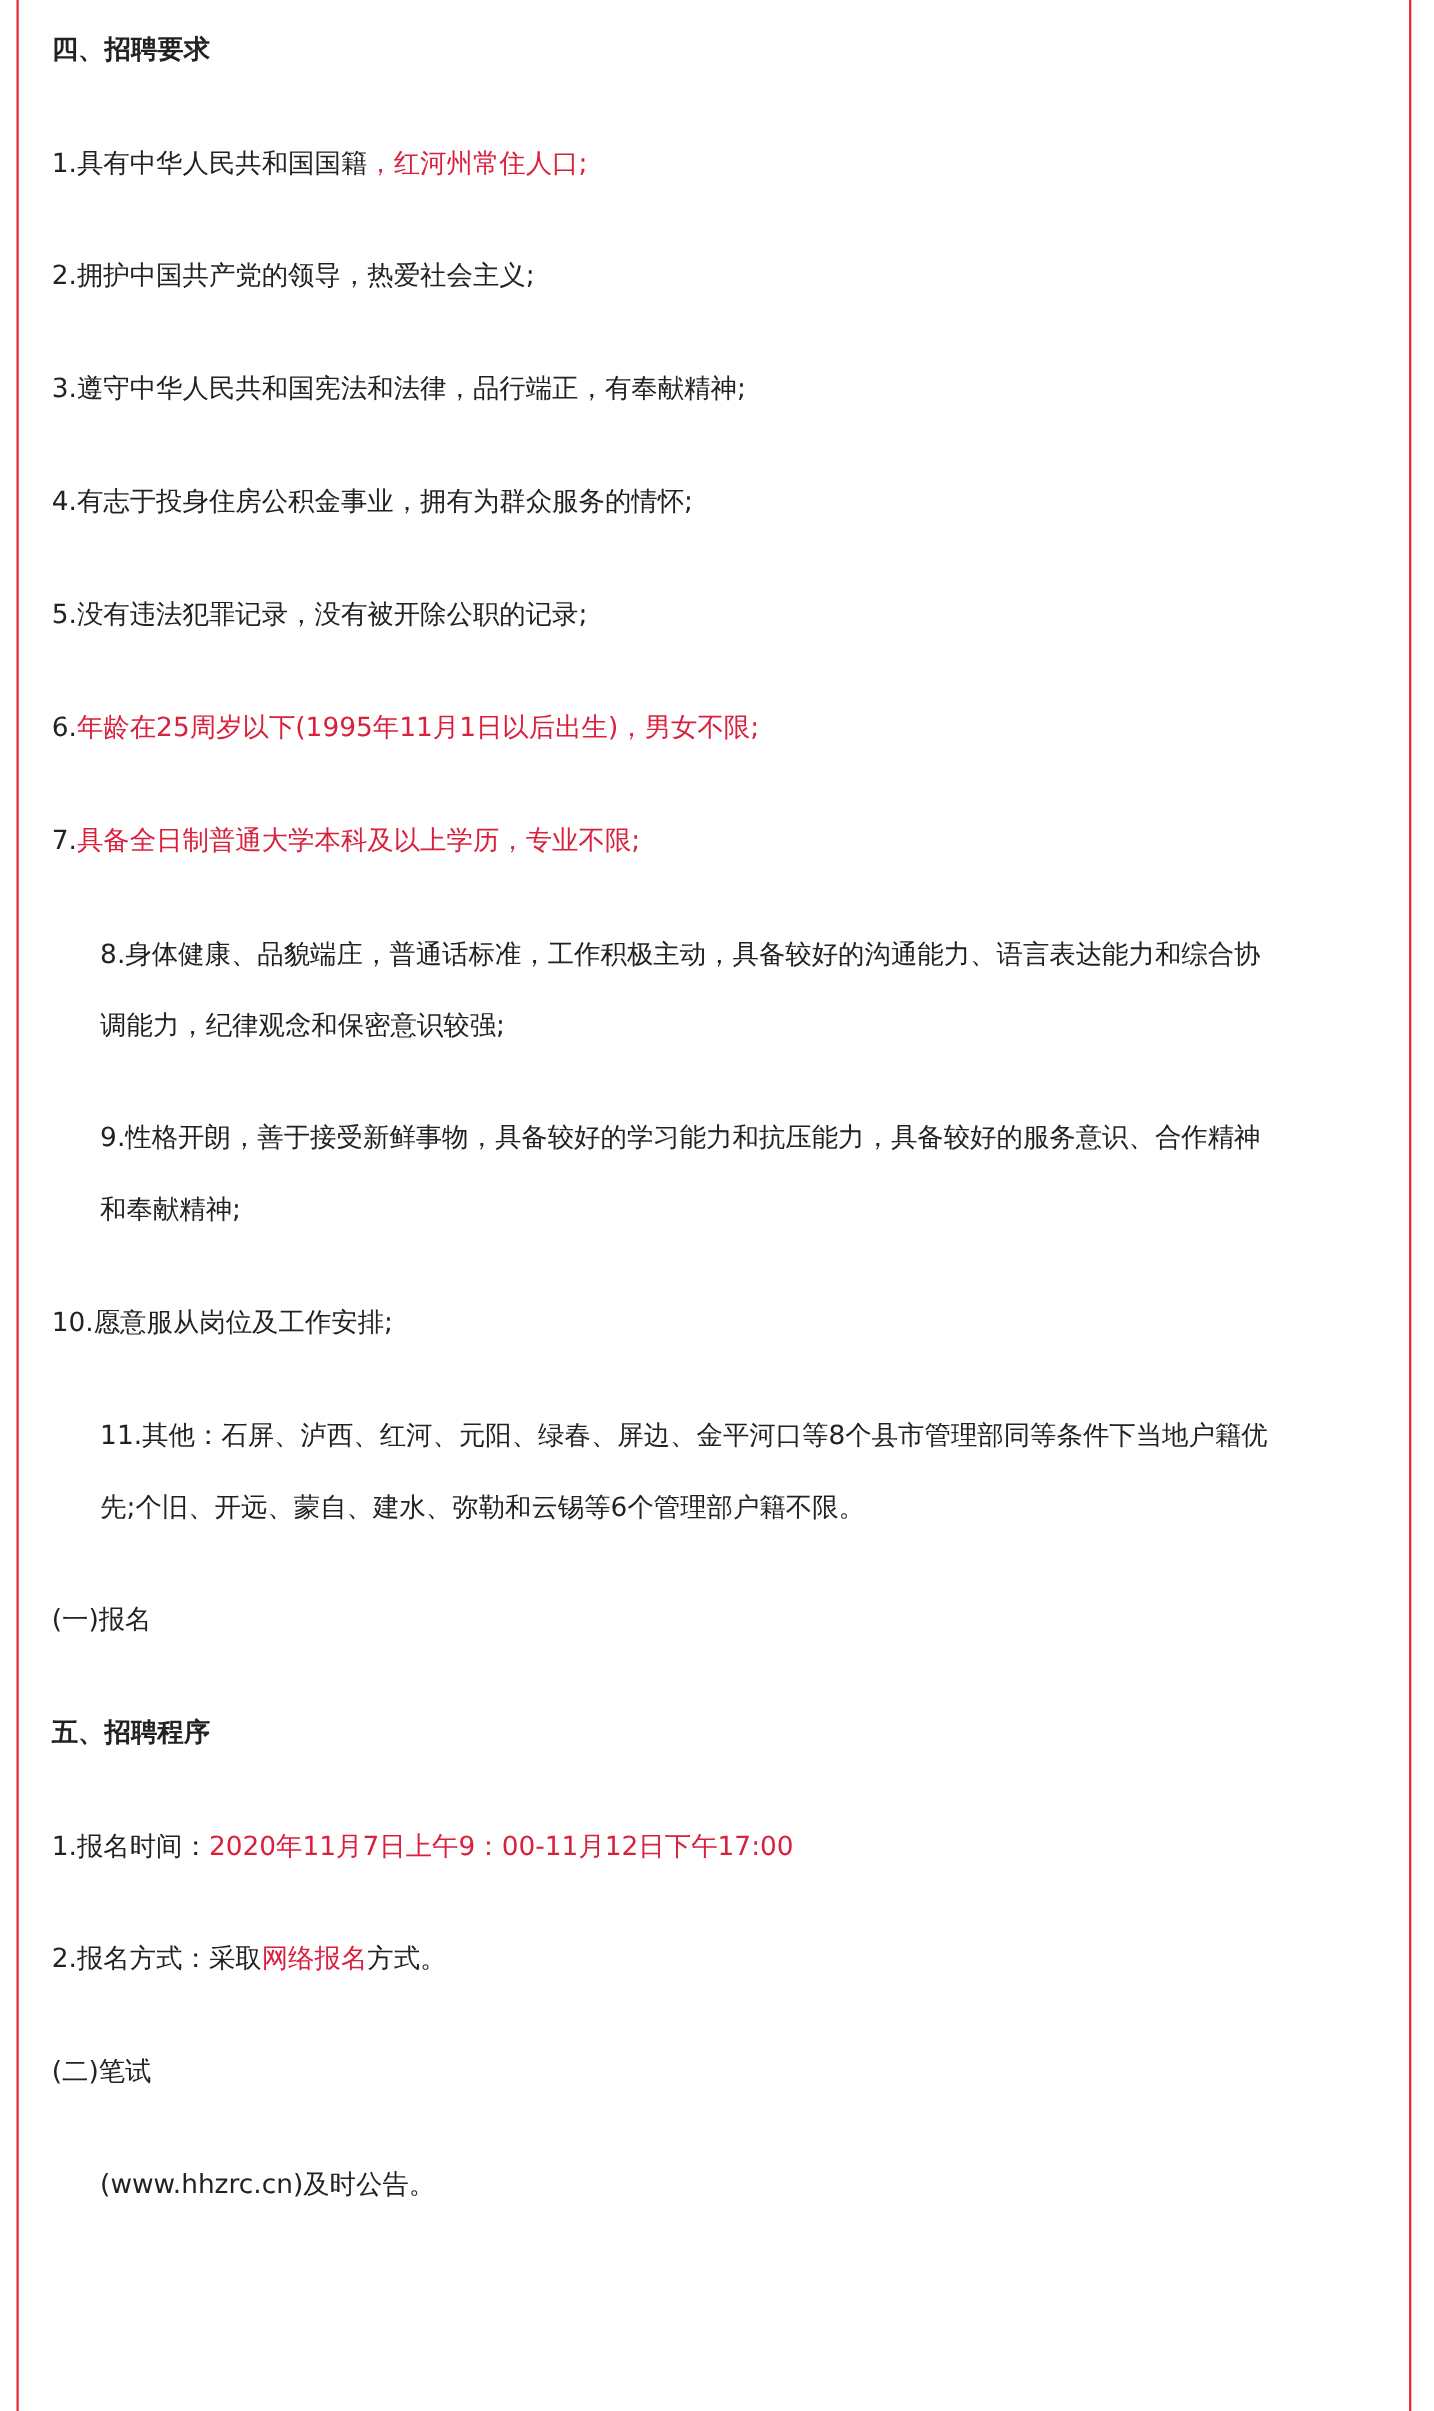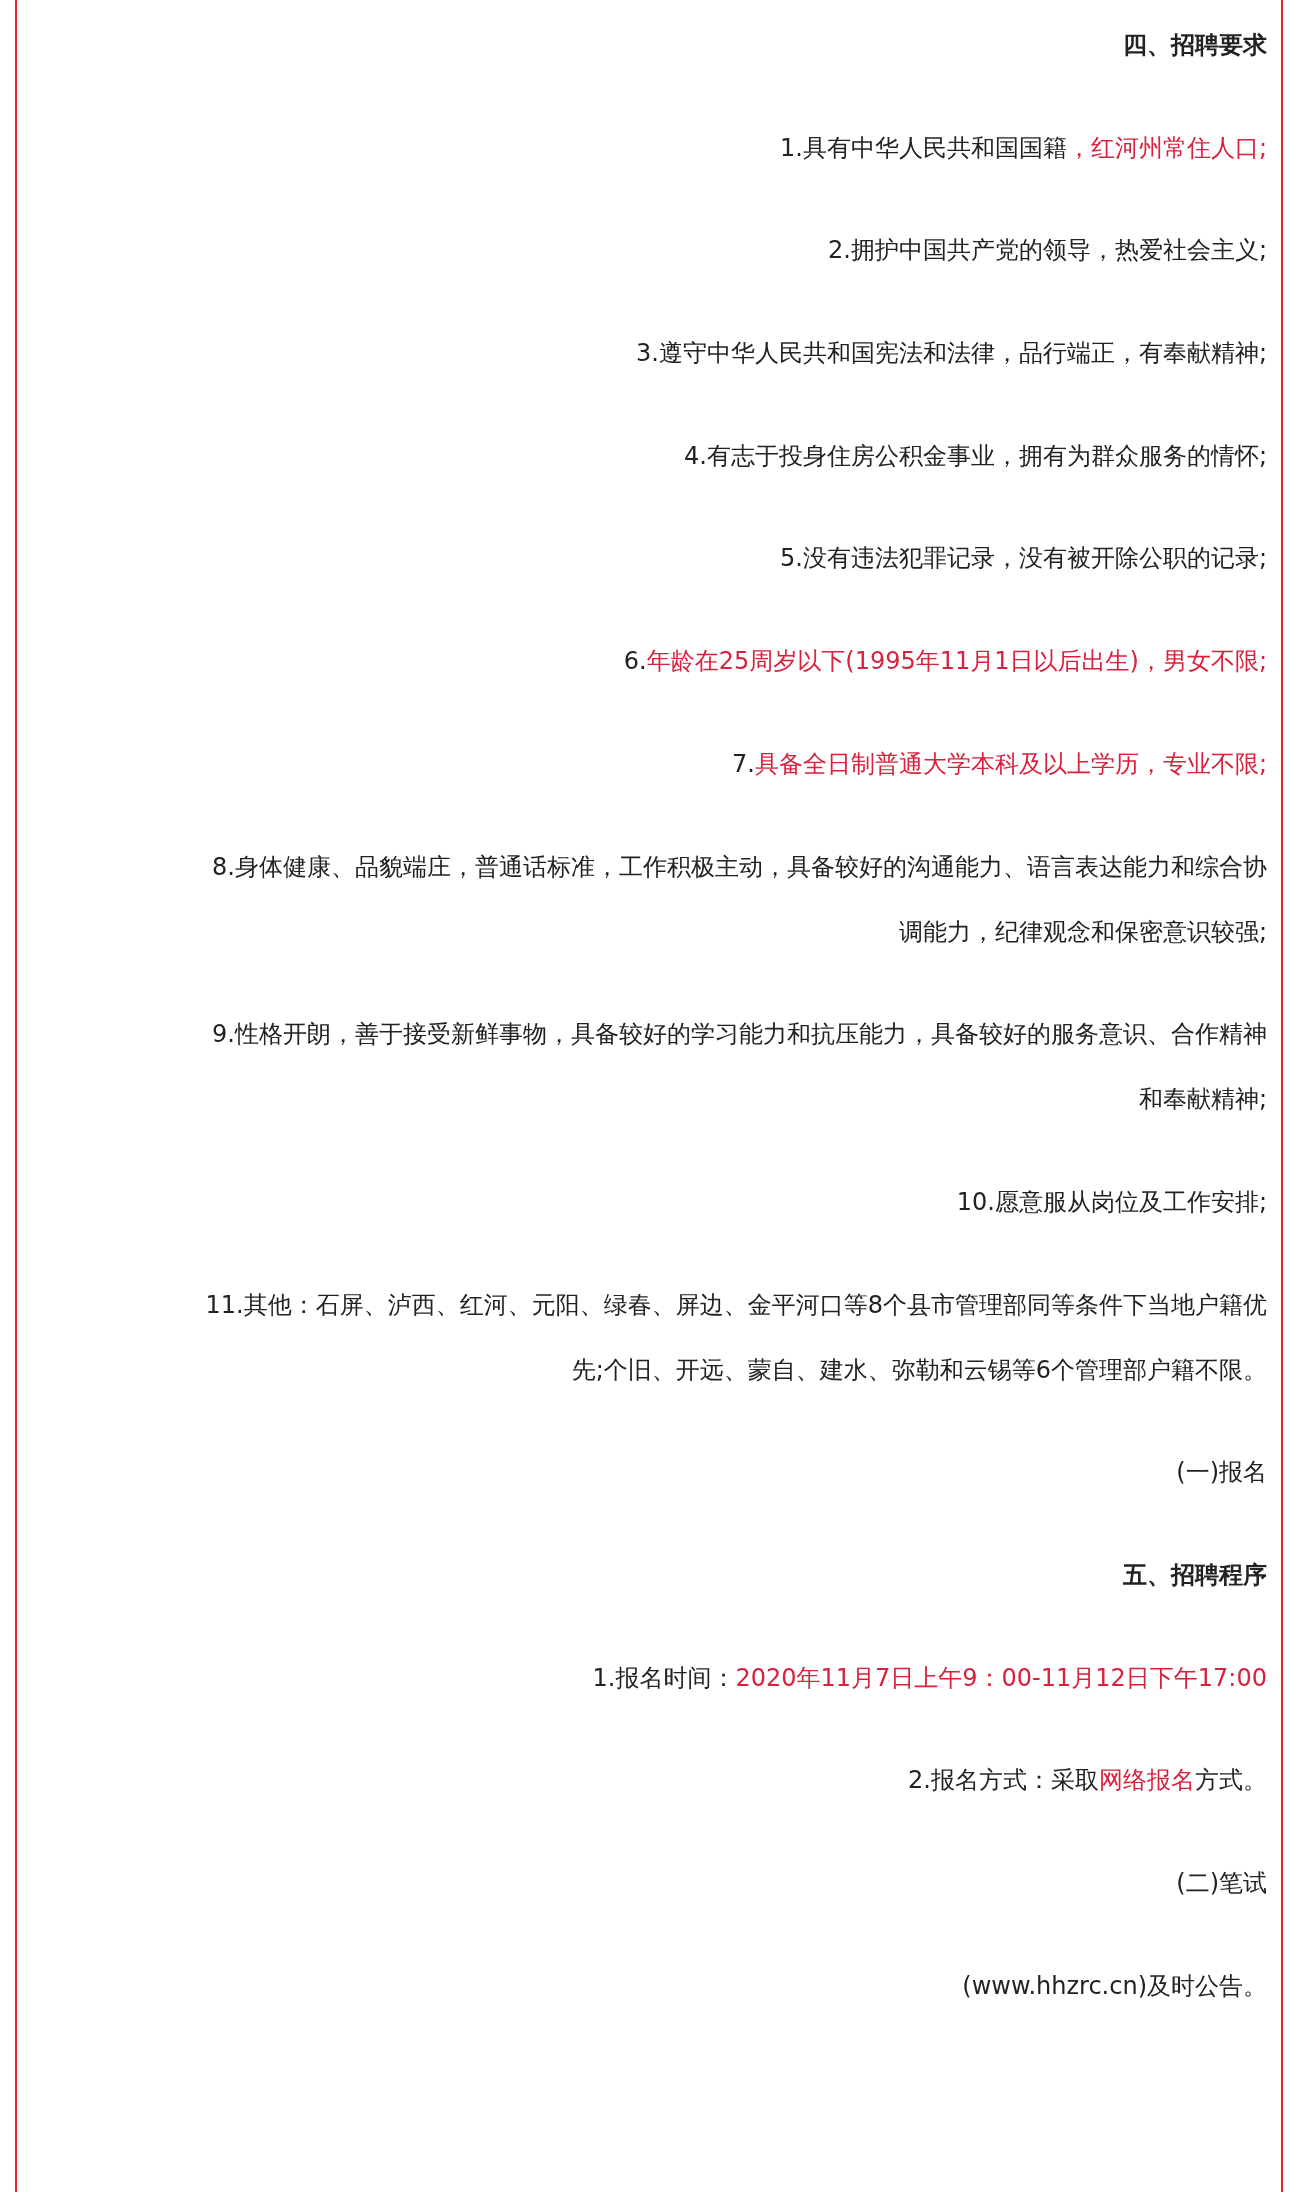--- a/index.html
+++ b/index.html
@@ -1,22 +1,22 @@
 <!DOCTYPE html>
 <html><head>
 <meta charset="utf-8">
 <style>
   html, body { margin: 0; padding: 0; background: #ffffff; }
   body { width: 1304px; height: 2192px; overflow: hidden; position: relative;
          font-family: "DejaVu Sans", "Liberation Sans", sans-serif; color: #222222; }
   .frame { position: absolute; left: 15px; top: 0; width: 1268px; height: 2192px;
            border-left: 2px solid #e3262b; border-right: 2px solid #e3262b; box-sizing: border-box; }
   .content { position: absolute; left: 47px; top: 13px; width: 1220px; }
-  .p { margin: 0 0 37.7px 0; font-size: 24px; line-height: 65px; white-space: nowrap; text-align: right; }
-  .p .ln { display: block; height: 65px; }
+  .p { margin: 0 0 37.7px 0; font-size: 24px; line-height: 65px; white-space: nowrap; }
+  .p .ln { display: block; height: 65px; margin-left: 44px; }
   .h { font-weight: bold; }
   .red { color: #d9203c; }
   .redb { color: #d9203c; font-weight: normal; }
 </style>
 </head>
 <body>
 
 <div class="frame"></div>
 
 <div class="content">

